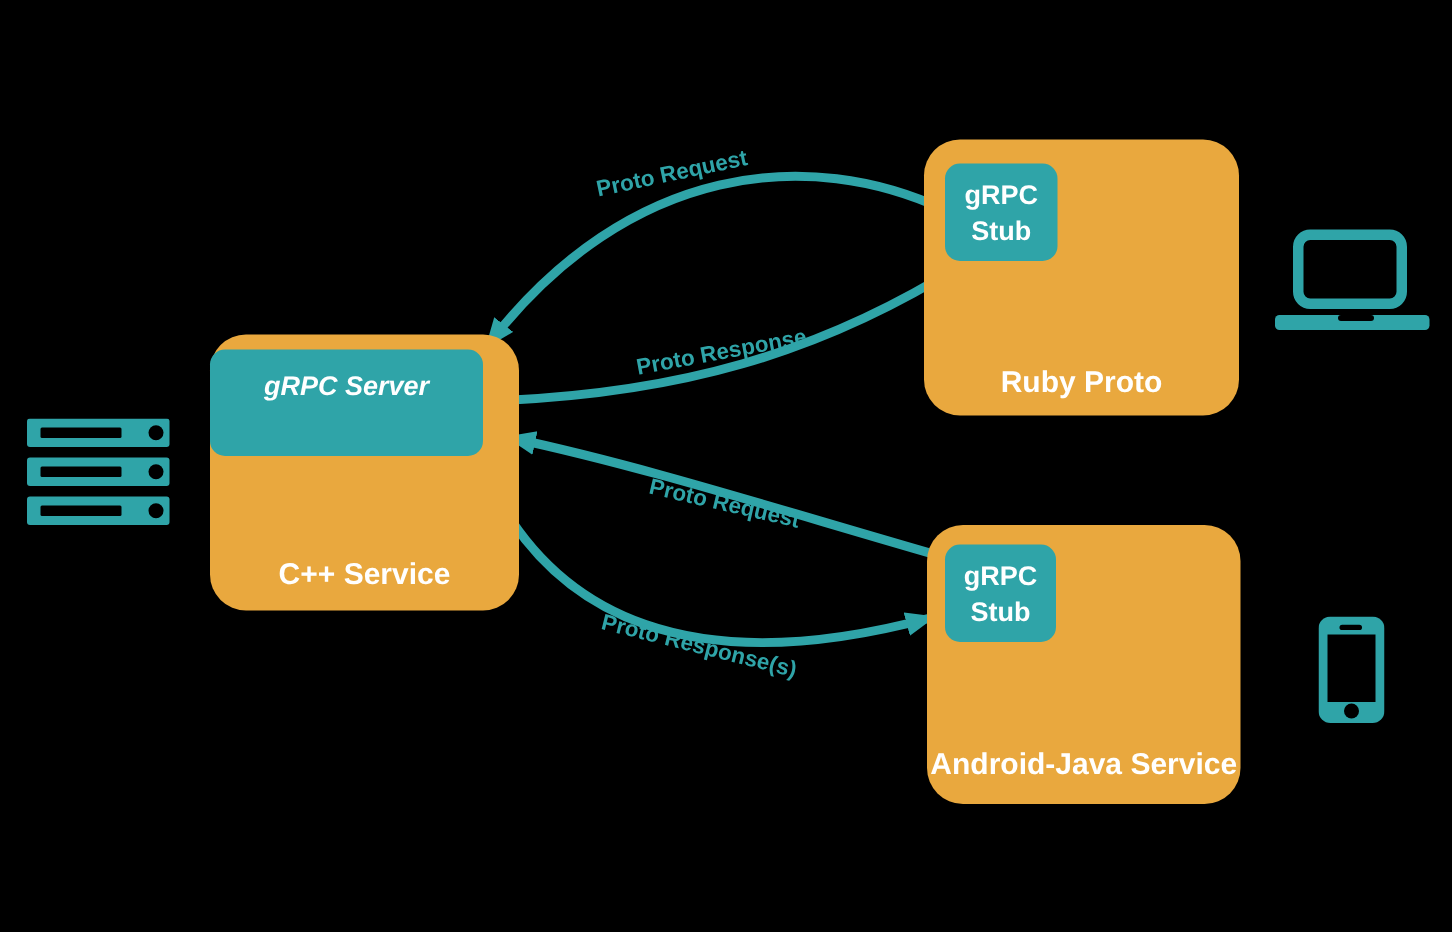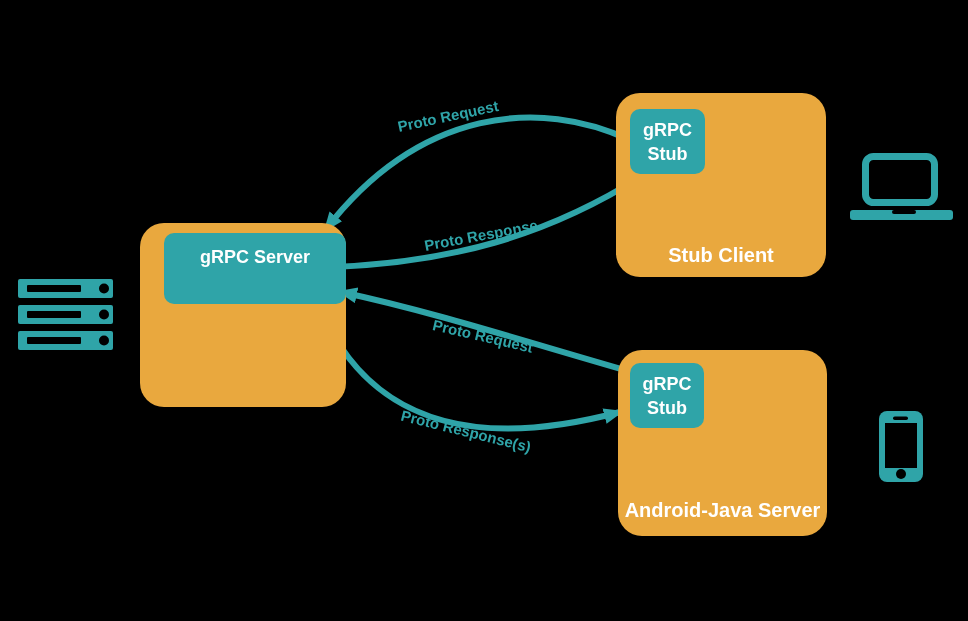--- a/index.html
+++ b/index.html
@@ -13,22 +13,22 @@
   #service-box  { left:140px; top:223px; width:206px; height:184px; }
   #ruby-box     { left:616px; top:93px;  width:210px; height:184px; }
   #android-box  { left:618px; top:350px; width:209px; height:186px; }
 
   .inner-box {
     position:absolute; background:var(--teal,#2FA4A8); border-radius:10px;
     color:var(--text_light,#fff); font-weight:700; text-align:center;
     display:flex; justify-content:center; box-sizing:border-box;
   }
   #grpc-server-box {
-    left:24px; top:10px; width:182px; height:71px;
-    font-size:18px; line-height:21px; align-items:flex-start; padding-top:14px;
+    left:0; top:10px; width:182px; height:71px;
+    font-size:18px; line-height:21px; align-items:flex-start; padding-top:14px;font-style:italic;
   }
   .stub-box { font-size:18px; line-height:24px; align-items:center; }
   #ruby-stub    { left:14px; top:16px; width:75px; height:65px; }
   #android-stub { left:12px; top:13px; width:74px; height:65px; }
 
   .node-title {
     position:absolute; left:0; right:0; text-align:center;
     color:var(--text_light,#fff); font-size:20px; font-weight:700; line-height:23px;
   }
   #service-title { bottom:12px; }
@@ -74,30 +74,31 @@
     <path class="edge-path" d="M 318 303 C 365 420 470 452 620 412" marker-end="url(#ah)"></path>
   </svg>
 
   <div class="edge-label" id="edge-label-0">Proto Request</div>
   <div class="edge-label" id="edge-label-1">Proto Response</div>
   <div class="edge-label" id="edge-label-2">Proto Request</div>
   <div class="edge-label" id="edge-label-3">Proto Response(s)</div>
 
   <div class="node" id="service-box">
     <div class="inner-box" id="grpc-server-box">gRPC Server</div>
+    <div class="node-title" id="service-title">C++ Service</div>
   </div>
 
   <div class="node" id="ruby-box">
     <div class="inner-box stub-box" id="ruby-stub">gRPC Stub</div>
-    <div class="node-title" id="ruby-title">Stub Client</div>
+    <div class="node-title" id="ruby-title">Ruby Proto</div>
   </div>
 
   <div class="node" id="android-box">
     <div class="inner-box stub-box" id="android-stub">gRPC Stub</div>
-    <div class="node-title" id="android-title">Android-Java Server</div>
+    <div class="node-title" id="android-title">Android-Java Service</div>
   </div>
 
   <svg class="icon-svg" id="server-rack-icon" width="96" height="72" viewBox="0 0 96 72">
     <g>
       <rect class="teal-fill" x="0" y="0" width="95" height="19" rx="2"></rect>
       <rect class="dark-fill" x="9" y="6" width="54" height="7" rx="1"></rect>
       <circle class="dark-fill" cx="86" cy="9.5" r="5"></circle>
     </g>
     <g>
       <rect class="teal-fill" x="0" y="26" width="95" height="19" rx="2"></rect>

